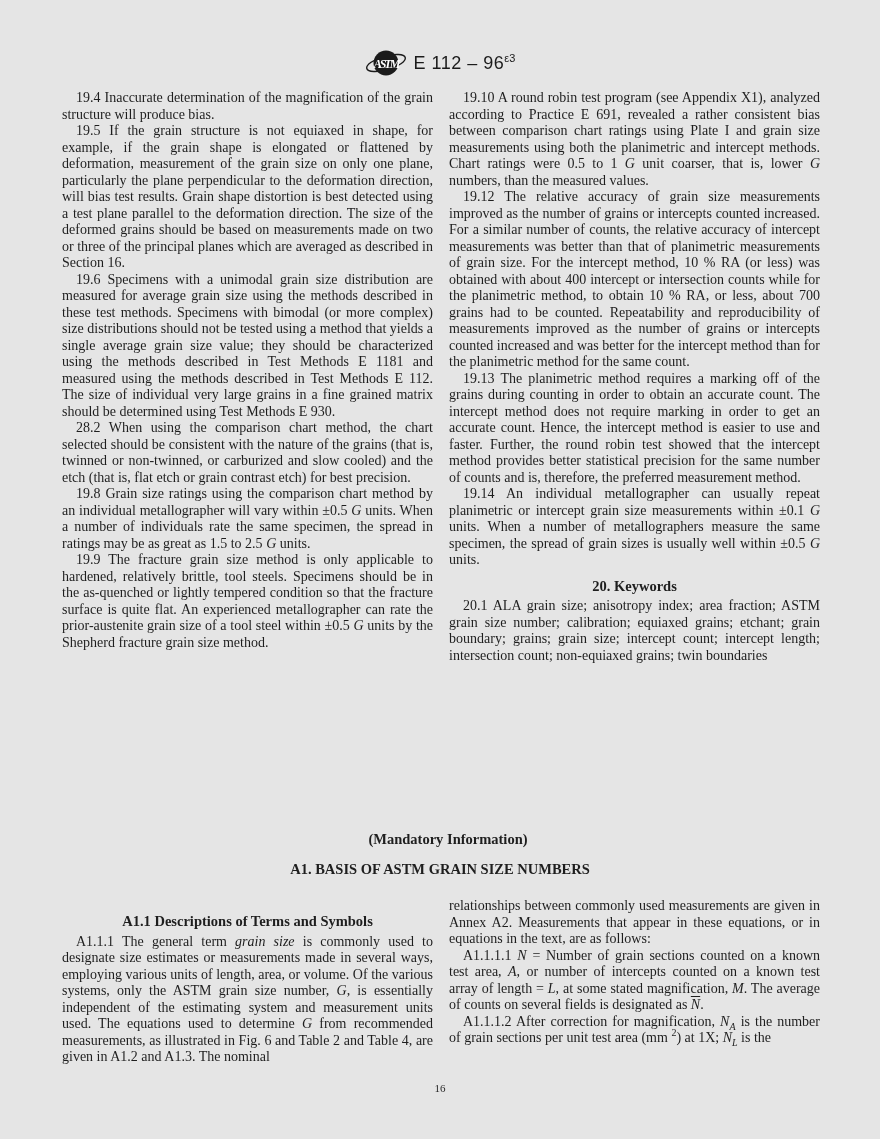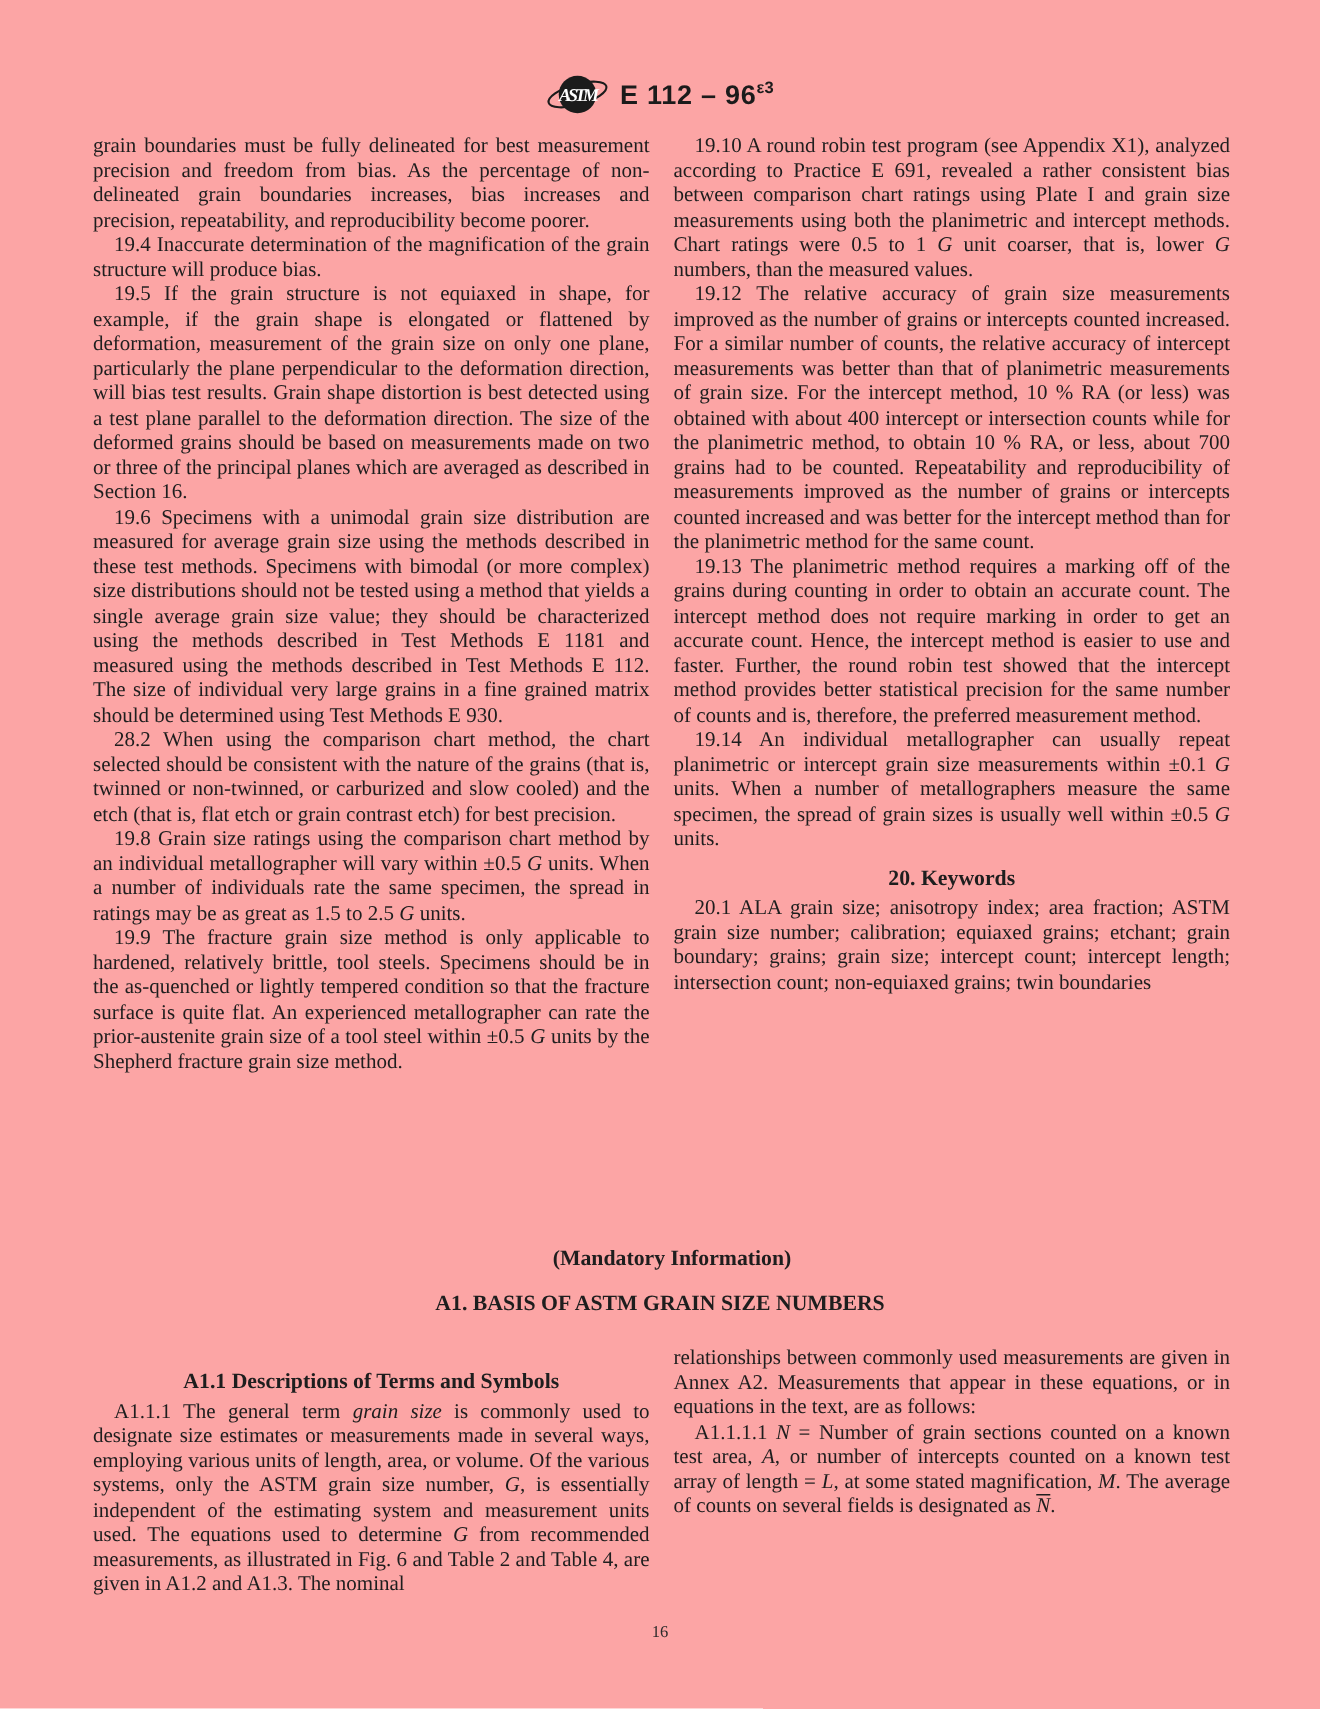--- a/index.html
+++ b/index.html
@@ -1,31 +1,31 @@
 <!DOCTYPE html>
 <html><head>
 <meta charset="utf-8">
 <style>
   html,body{margin:0;padding:0;background:#ffffff;}
   .page{
     position:relative;
     width:880px;height:1139px;
-    background:#fca5a5;
+    background:#e5e5e5;
     color:#1e1e1e;
     font-family:"Liberation Serif","DejaVu Serif",serif;
     overflow:hidden;
   }
   
   .hdr{
     position:absolute;top:46px;left:0;right:0;
     display:flex;justify-content:center;align-items:center;gap:7px;
   }
   .doc-code{
     font-family:"Liberation Sans","DejaVu Sans",sans-serif;
-    font-weight:bold;font-size:18px;color:#1b1b1b;letter-spacing:.5px;
+    font-weight:normal;font-size:18px;color:#1b1b1b;letter-spacing:.5px;
   }
   .doc-code .sup-e{font-size:11px;vertical-align:super;letter-spacing:0;}
   
   .two-col{
     position:absolute;left:62px;width:758px;
     display:flex;gap:16px;
   }
   .body-top{top:90px;}
   .body-annex{top:898px;}
   .col{
@@ -65,21 +65,20 @@
     <svg width="42" height="34" viewBox="0 0 42 34" aria-hidden="true">
       <ellipse cx="21" cy="17" rx="20" ry="6.8" fill="none" stroke="#1b1b1b" stroke-width="1.4" transform="rotate(-16 21 17)"></ellipse>
       <circle cx="21" cy="17" r="12.5" fill="#1b1b1b"></circle>
       <text x="21" y="21.5" text-anchor="middle" fill="#ffffff" font-family="Liberation Serif,serif" font-size="12" font-weight="bold" font-style="italic" letter-spacing="-2">ASTM</text>
     </svg>
     <span class="doc-code"><span>E 112 – 96</span><span class="sup-e">ε3</span></span>
   </div>
 
   <div class="two-col body-top">
     <div class="col">
-        <div class="para cont">grain boundaries must be fully delineated for best measurement precision and freedom from bias. As the percentage of non-delineated grain boundaries increases, bias increases and precision, repeatability, and reproducibility become poorer.</div>
         <div class="para">19.4 Inaccurate determination of the magnification of the grain structure will produce bias.</div>
         <div class="para">19.5 If the grain structure is not equiaxed in shape, for example, if the grain shape is elongated or flattened by deformation, measurement of the grain size on only one plane, particularly the plane perpendicular to the deformation direction, will bias test results. Grain shape distortion is best detected using a test plane parallel to the deformation direction. The size of the deformed grains should be based on measurements made on two or three of the principal planes which are averaged as described in Section 16.</div>
         <div class="para">19.6 Specimens with a unimodal grain size distribution are measured for average grain size using the methods described in these test methods. Specimens with bimodal (or more complex) size distributions should not be tested using a method that yields a single average grain size value; they should be characterized using the methods described in Test Methods E 1181 and measured using the methods described in Test Methods E 112. The size of individual very large grains in a fine grained matrix should be determined using Test Methods E 930.</div>
         <div class="para">28.2 When using the comparison chart method, the chart selected should be consistent with the nature of the grains (that is, twinned or non-twinned, or carburized and slow cooled) and the etch (that is, flat etch or grain contrast etch) for best precision.</div>
         <div class="para">19.8 Grain size ratings using the comparison chart method by an individual metallographer will vary within ±0.5 <span class="it">G</span> units. When a number of individuals rate the same specimen, the spread in ratings may be as great as 1.5 to 2.5 <span class="it">G</span> units.</div>
         <div class="para">19.9 The fracture grain size method is only applicable to hardened, relatively brittle, tool steels. Specimens should be in the as-quenched or lightly tempered condition so that the fracture surface is quite flat. An experienced metallographer can rate the prior-austenite grain size of a tool steel within ±0.5 <span class="it">G</span> units by the Shepherd fracture grain size method.</div>
       </div>
     <div class="col">
         <div class="para">19.10 A round robin test program (see Appendix X1), analyzed according to Practice E 691, revealed a rather consistent bias between comparison chart ratings using Plate I and grain size measurements using both the planimetric and intercept methods. Chart ratings were 0.5 to 1 <span class="it">G</span> unit coarser, that is, lower <span class="it">G</span> numbers, than the measured values.</div>
         <div class="para">19.12 The relative accuracy of grain size measurements improved as the number of grains or intercepts counted increased. For a similar number of counts, the relative accuracy of intercept measurements was better than that of planimetric measurements of grain size. For the intercept method, 10 % RA (or less) was obtained with about 400 intercept or intersection counts while for the planimetric method, to obtain 10 % RA, or less, about 700 grains had to be counted. Repeatability and reproducibility of measurements improved as the number of grains or intercepts counted increased and was better for the intercept method than for the planimetric method for the same count.</div>
@@ -94,20 +93,21 @@
   <div class="annex-line annex-sec">A1.  BASIS OF ASTM GRAIN SIZE NUMBERS</div>
 
   <div class="two-col body-annex">
     <div class="col">
         <div class="subhead">A1.1  Descriptions of Terms and Symbols</div>
         <div class="para">A1.1.1 The general term <span class="it">grain size</span> is commonly used to designate size estimates or measurements made in several ways, employing various units of length, area, or volume. Of the various systems, only the ASTM grain size number, <span class="it">G</span>, is essentially independent of the estimating system and measurement units used. The equations used to determine <span class="it">G</span> from recommended measurements, as illustrated in Fig. 6 and Table 2 and Table 4, are given in A1.2 and A1.3. The nominal</div>
       </div>
     <div class="col">
         <div class="para cont">relationships between commonly used measurements are given in Annex A2. Measurements that appear in these equations, or in equations in the text, are as follows:</div>
         <div class="para">A1.1.1.1 <span class="it">N</span> = Number of grain sections counted on a known test area, <span class="it">A</span>, or number of intercepts counted on a known test array of length = <span class="it">L</span>, at some stated magnification, <span class="it">M</span>. The average of counts on several fields is designated as <span class="it ov">N</span>.</div>
+        <div class="para">A1.1.1.2 After correction for magnification, <span class="it">N</span><span class="it sb">A</span> is the number of grain sections per unit test area (mm <span class="sp">2</span>) at 1X; <span class="it">N</span><span class="it sb">L</span> is the</div>
       </div>
   </div>
 
   <div class="ftr">
     <span>16</span>
   </div>
 
 </div>
 
 </body></html>

